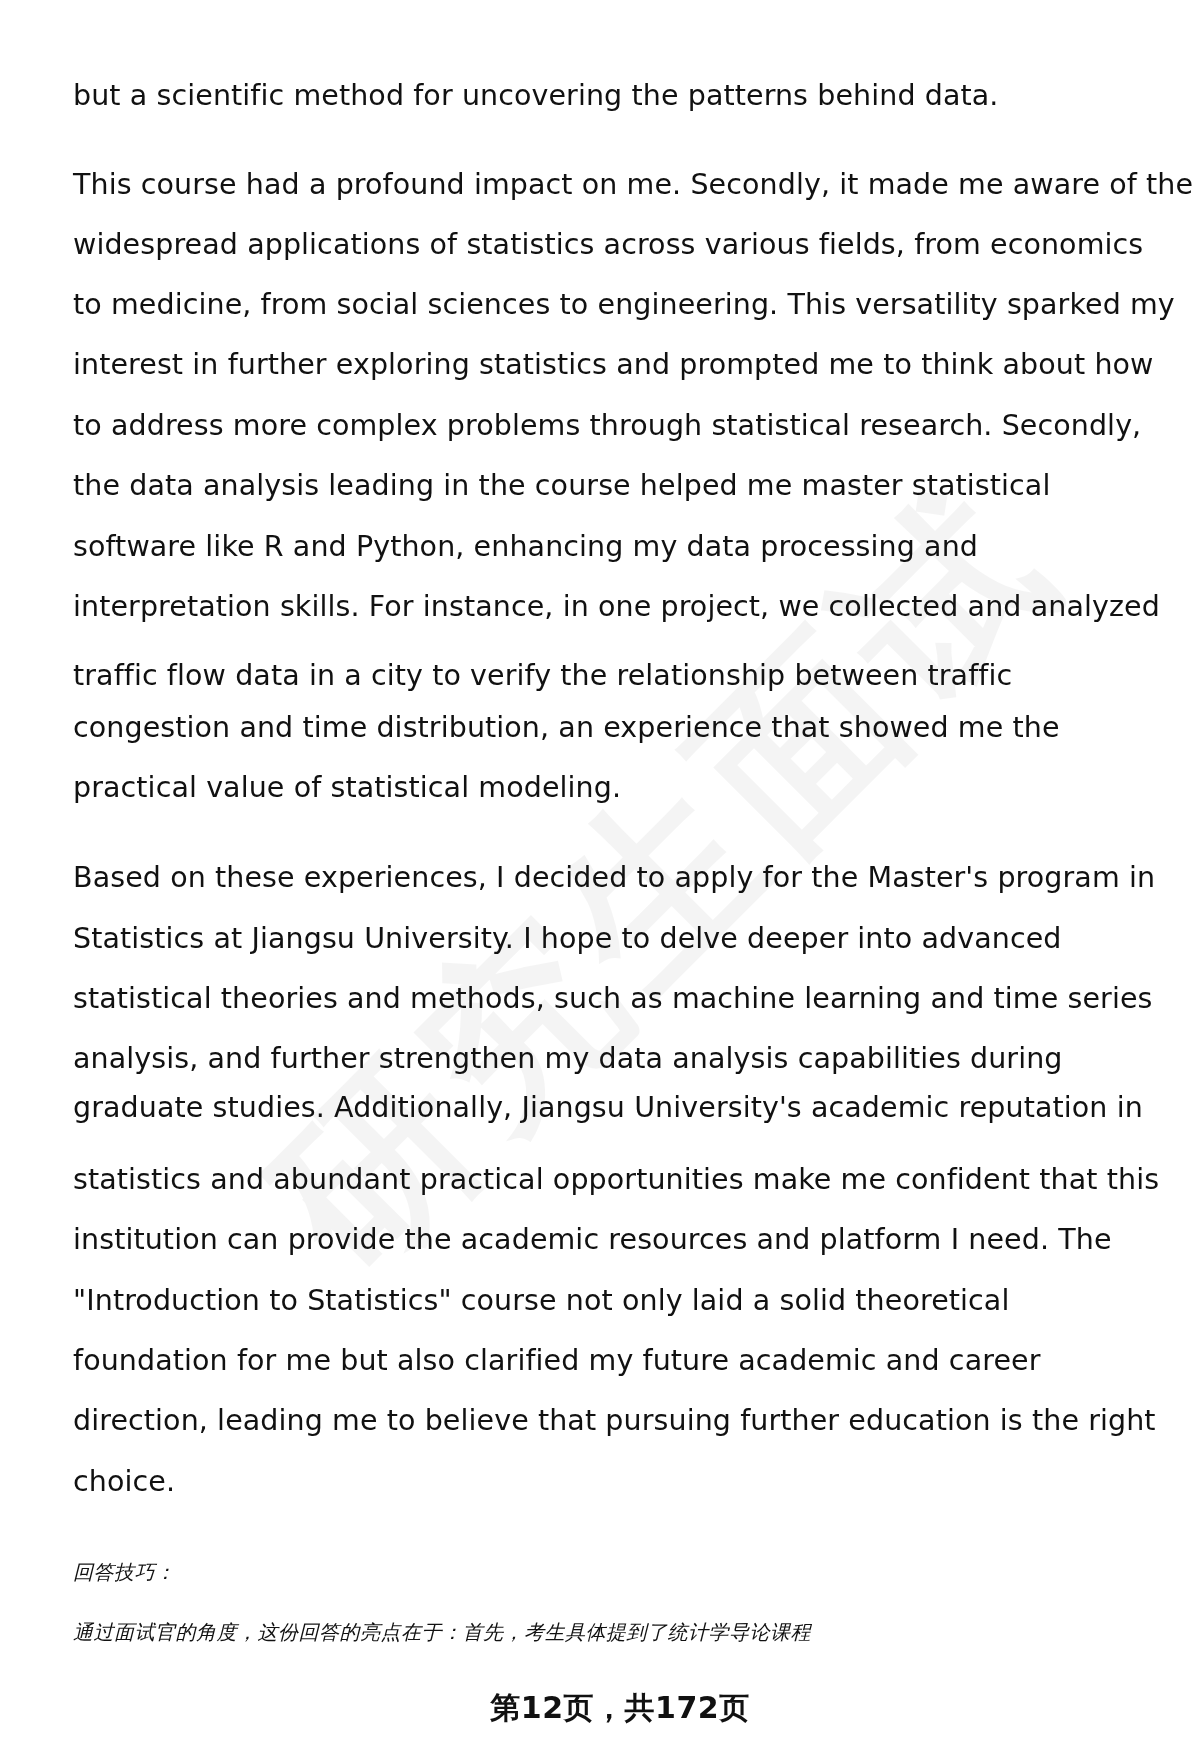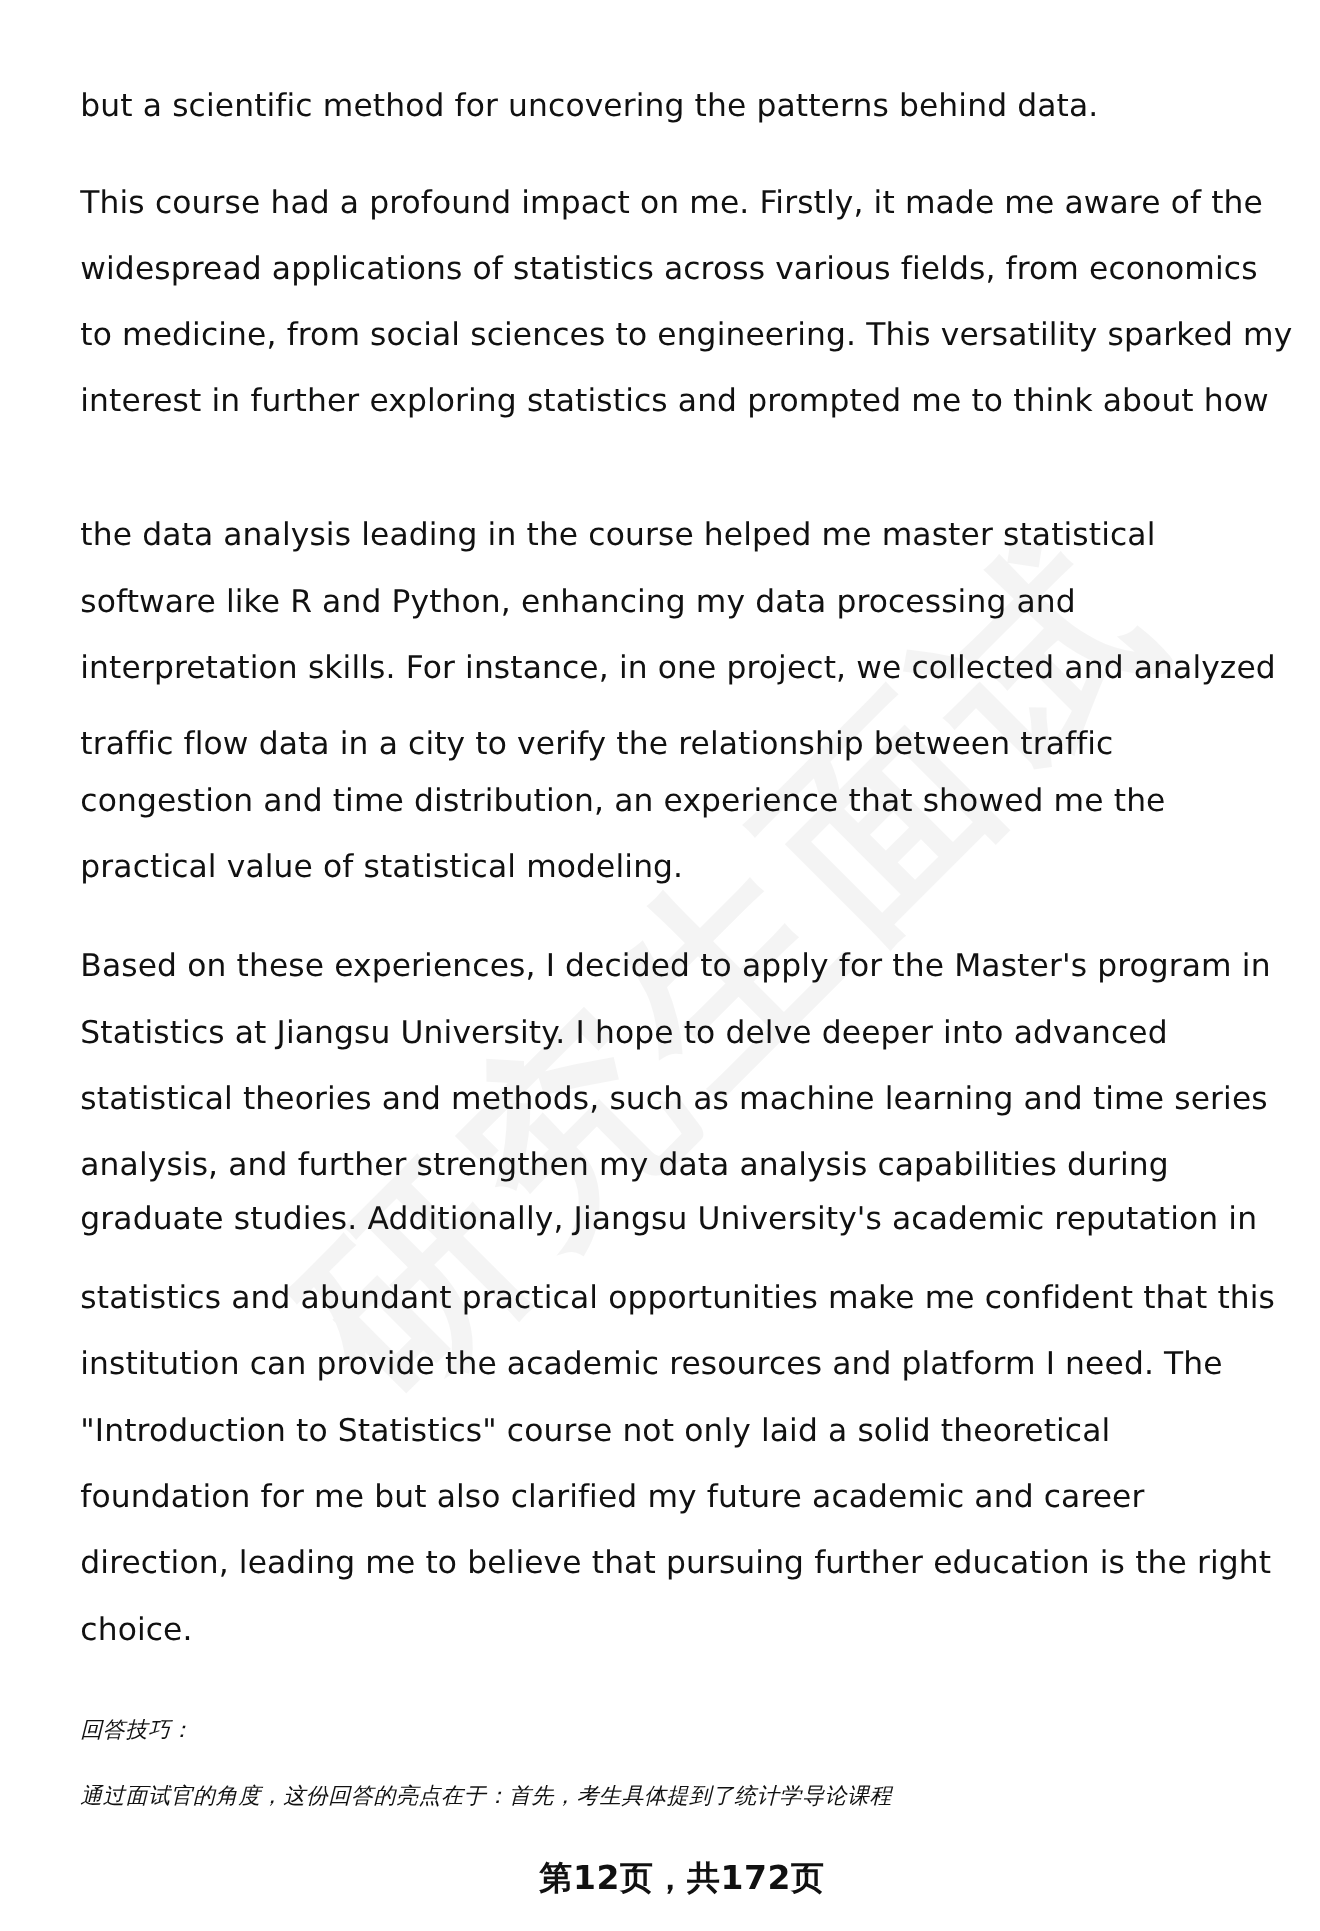--- a/index.html
+++ b/index.html
@@ -29,24 +29,25 @@
   }
 </style>
 </head>
 <body>
 
 <div class="page">
   <div class="watermark">研究生面试</div>
 
   <div class="line" style="top:76px">but a scientific method for uncovering the patterns behind data.</div>
 
-  <div class="line" style="top:165px">This course had a profound impact on me. Firstly, it made me aware of the</div>
+  <div class="line" style="top:165px">This course had a profound impact on me. Secondly, it made me aware of the</div>
   <div class="line" style="top:225px">widespread applications of statistics across various fields, from economics</div>
   <div class="line" style="top:285px">to medicine, from social sciences to engineering. This versatility sparked my</div>
   <div class="line" style="top:345px">interest in further exploring statistics and prompted me to think about how</div>
+  <div class="line" style="top:406px">to address more complex problems through statistical research. Secondly,</div>
   <div class="line" style="top:466px">the data analysis leading in the course helped me master statistical</div>
   <div class="line" style="top:527px">software like R and Python, enhancing my data processing and</div>
   <div class="line" style="top:587px">interpretation skills. For instance, in one project, we collected and analyzed</div>
   <div class="line" style="top:656px">traffic flow data in a city to verify the relationship between traffic</div>
   <div class="line" style="top:708px">congestion and time distribution, an experience that showed me the</div>
   <div class="line" style="top:768px">practical value of statistical modeling.</div>
 
   <div class="line" style="top:858px">Based on these experiences, I decided to apply for the Master's program in</div>
   <div class="line" style="top:919px">Statistics at Jiangsu University. I hope to delve deeper into advanced</div>
   <div class="line" style="top:979px">statistical theories and methods, such as machine learning and time series</div>

